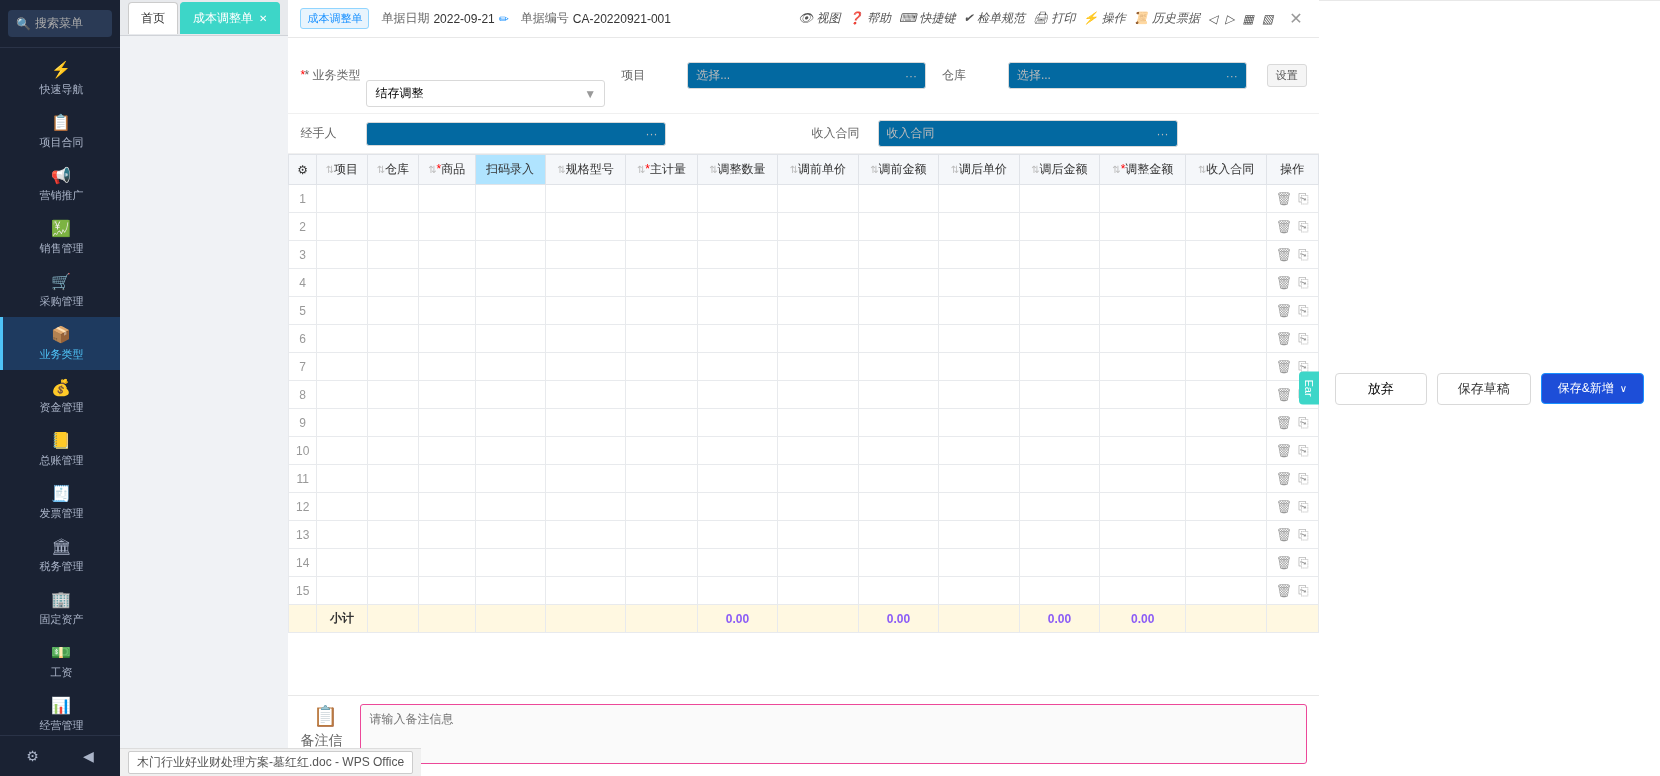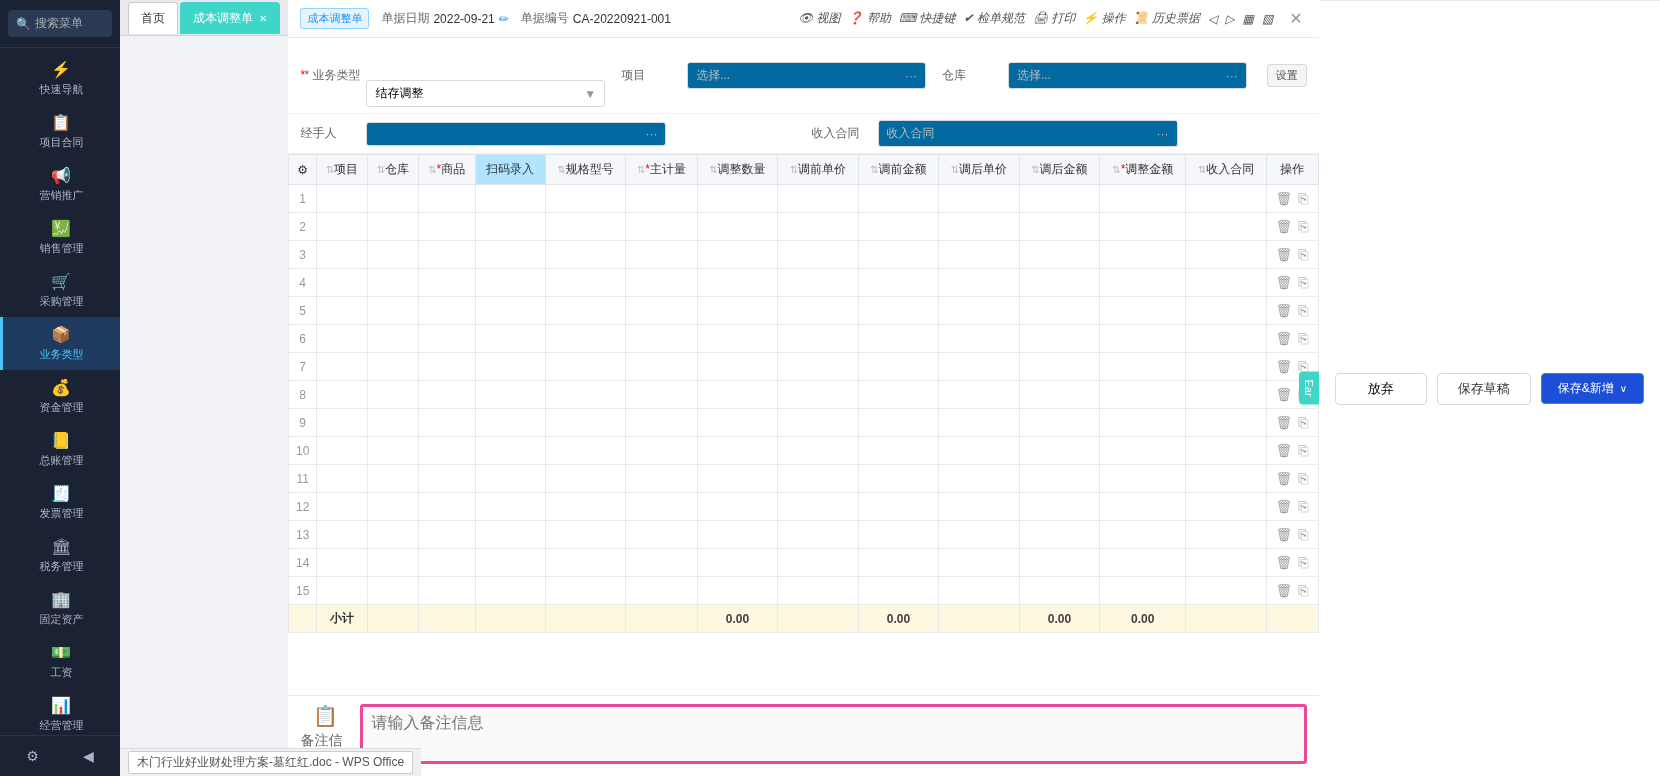--- a/index.html
+++ b/index.html
@@ -247,21 +247,21 @@
       border: 1px solid #e8eaed;
       padding: 4px;
       text-align: center;
       height: 28px;
       color: #333;
     }
     .row-num { color: #999; width: 30px; }
     .action-cell { display: flex; align-items: center; justify-content: center; gap: 6px; }
     .action-icon { cursor: pointer; color: #999; font-size: 13px; }
     .subtotal-row td { background: #fff8e1; font-weight: bold; }
-    .subtotal-row .subtotal-val { color: #404040; }
+    .subtotal-row .subtotal-val { color: #8b5cf6; }
 
     
     .notes-area {
       border-top: 1px solid #e8e8e8;
       padding: 8px 12px;
       display: flex;
       align-items: flex-start;
       gap: 10px;
       min-height: 80px;
     }
@@ -271,25 +271,25 @@
       align-items: center;
       gap: 4px;
       color: #555;
       cursor: pointer;
       width: 50px;
     }
     .notes-icon { font-size: 20px; color: #555; }
     .notes-label { font-size: 14px; color: #666; }
     .notes-input {
       flex: 1;
-      border: 3px solid #ec4899;
+      border: 1px solid #ec4899;
       border-radius: 3px;
       padding: 6px 8px;
       color: #bbb;
-      font-size: 16px;
+      font-size: 12px;
       background: #fafafa;
       resize: none;
       height: 60px;
       cursor: pointer;
     }
 
     
     .bottom-bar {
       display: flex;
       align-items: center;

